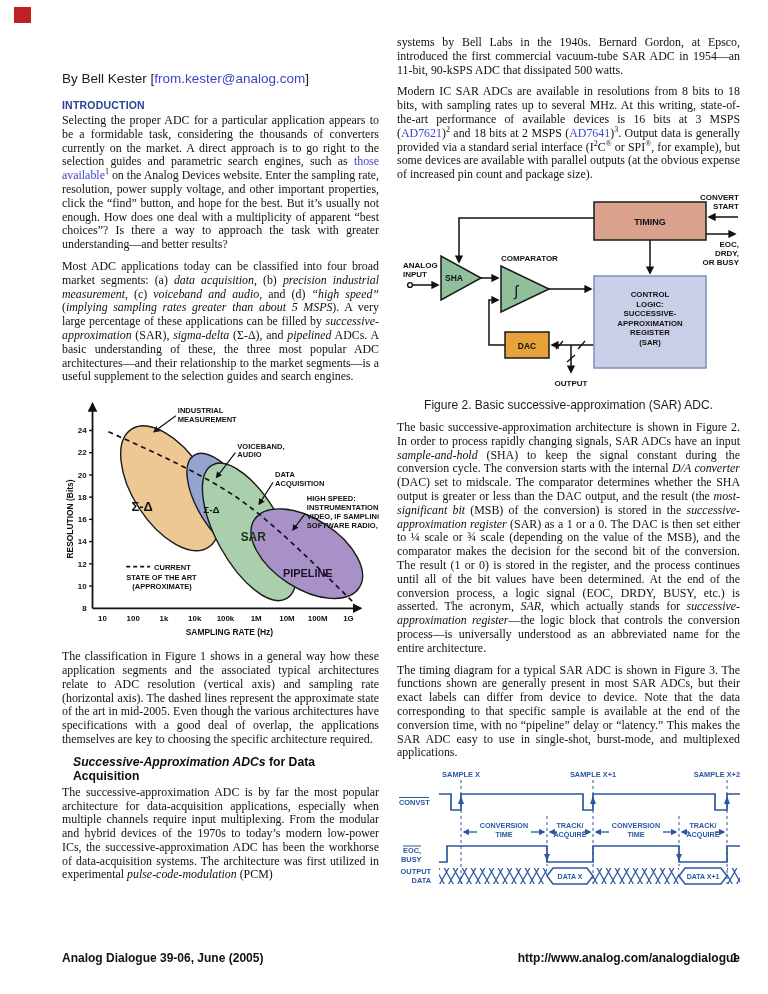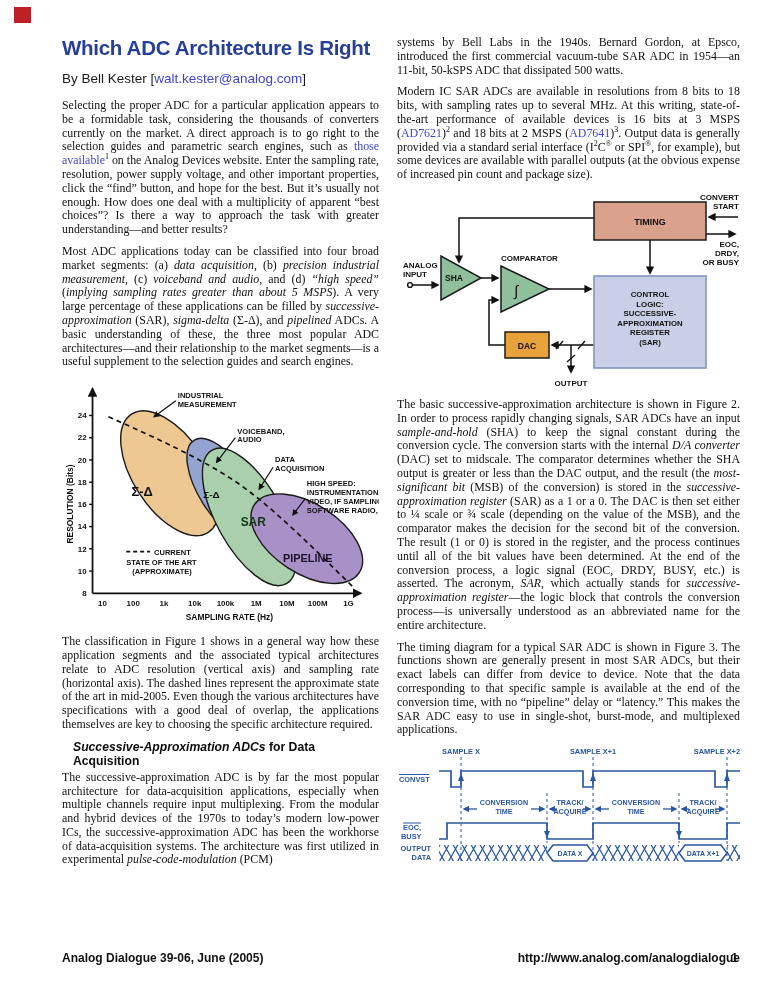--- a/index.html
+++ b/index.html
@@ -32,22 +32,23 @@
   svg text{font-family:"Liberation Sans",sans-serif;}
 </style>
 </head>
 <body>
 
 <div class="corner-marker" style="background: rgb(191, 32, 38);"></div>
 
 <div class="content">
 
   <div class="col-left">
-    <h1 class="title"><span>Which ADC Architecture Is Right</span><br></h1>
-    <div class="byline"><span>By Bell Kester [</span><a class="lnk">walt.kester@analog.com</a><span>]</span></div>
+    <h1 class="title"><br></h1>
+    <div class="byline"><span>By Bell Kester [</span><a class="lnk">from.kester@analog.com</a><span>]</span></div>
+    <div class="intro-h">INTRODUCTION</div>
     <p class="body">Selecting the proper ADC for a particular application appears to be a formidable task, considering the thousands of converters currently on the market. A direct approach is to go right to the selection guides and parametric search engines, such as <a class="lnk">those available</a><sup>1</sup> on the Analog Devices website. Enter the sampling rate, resolution, power supply voltage, and other important properties, click the “find” button, and hope for the best. But it’s usually not enough. How does one deal with a multiplicity of apparent “best choices”? Is there a way to approach the task with greater understanding—and better results?</p>
     <p class="body">Most ADC applications today can be classified into four broad market segments: (a) <i>data acquisition</i>, (b) <i>precision industrial measurement</i>, (c) <i>voiceband and audio</i>, and (d) <i>“high speed”</i> (<i>implying sampling rates greater than about 5 MSPS</i>). A very large percentage of these applications can be filled by <i>successive-approximation</i> (SAR), <i>sigma-delta</i> (Σ-Δ), and <i>pipelined</i> ADCs. A basic understanding of these, the three most popular ADC architectures—and their relationship to the market segments—is a useful supplement to the selection guides and search engines.</p>
 
     <div class="figwrap">
       <svg width="317" height="250" viewBox="0 0 318 252">
         <defs>
           <marker id="a1" viewBox="0 0 10 10" refX="8" refY="5" markerWidth="5.5" markerHeight="5.5" orient="auto">
               <path d="M0,0L10,5L0,10z" fill="#111"></path>
             </marker>
         </defs>
@@ -137,21 +138,21 @@
         </g>
       </svg>
     </div>
 
     <p class="body">The classification in Figure 1 shows in a general way how these application segments and the associated typical architectures relate to ADC resolution (vertical axis) and sampling rate (horizontal axis). The dashed lines represent the approximate state of the art in mid-2005. Even though the various architectures have specifications with a good deal of overlap, the applications themselves are key to choosing the specific architecture required.</p>
     <div class="subhead"><span class="it">Successive-Approximation ADCs</span><span> for Data Acquisition</span></div>
     <p class="body">The successive-approximation ADC is by far the most popular architecture for data-acquisition applications, especially when multiple channels require input multiplexing. From the modular and hybrid devices of the 1970s to today’s modern low-power ICs, the successive-approximation ADC has been the workhorse of data-acquisition systems. The architecture was first utilized in experimental <i>pulse-code-modulation</i> (PCM)</p>
   </div>
 
   <div class="col-right">
-    <p class="body">systems by Bell Labs in the 1940s. Bernard Gordon, at Epsco, introduced the first commercial vacuum-tube SAR ADC in 1954—an 11-bit, 50-kSPS ADC that dissipated 500 watts.</p>
+    <p class="body">systems by Bell Labs in the 1940s. Bernard Gordon, at Epsco, introduced the first commercial vacuum-tube SAR ADC in 1954—an 11-bit, 90-kSPS ADC that dissipated 500 watts.</p>
     <p class="body">Modern IC SAR ADCs are available in resolutions from 8 bits to 18 bits, with sampling rates up to several MHz. At this writing, state-of-the-art performance of available devices is 16 bits at 3 MSPS (<a class="lnk">AD7621</a>)<sup>2</sup> and 18 bits at 2 MSPS (<a class="lnk">AD7641</a>)<sup>3</sup>. Output data is generally provided via a standard serial interface (I<sup>2</sup>C<sup>®</sup> or SPI<sup>®</sup>, for example), but some devices are available with parallel outputs (at the obvious expense of increased pin count and package size).</p>
 
     <div class="figwrap">
       <svg width="343" height="200" viewBox="0 0 343 200">
         <defs>
           <marker id="a2" viewBox="0 0 10 10" refX="8" refY="5" markerWidth="5.5" markerHeight="5.5" orient="auto">
               <path d="M0,0L10,5L0,10z" fill="#111"></path>
             </marker>
         </defs>
 
@@ -203,20 +204,21 @@
           </g>
           <g>
             <text x="6" y="78">ANALOG</text>
               <text x="6" y="87">INPUT</text>
           </g>
           <text x="174" y="196" text-anchor="middle">OUTPUT</text>
         </g>
         <circle cx="13" cy="95" r="2.4" fill="#fff" stroke="#111" stroke-width="1.4"></circle>
       </svg>
     </div>
+    <div class="caption capc">Figure 2. Basic successive-approximation (SAR) ADC.</div>
 
     <p class="body">The basic successive-approximation architecture is shown in Figure 2. In order to process rapidly changing signals, SAR ADCs have an input <i>sample-and-hold</i> (SHA) to keep the signal constant during the conversion cycle. The conversion starts with the internal <i>D/A converter</i> (DAC) set to midscale. The comparator determines whether the SHA output is greater or less than the DAC output, and the result (the <i>most-significant bit</i> (MSB) of the conversion) is stored in the <i>successive-approximation register</i> (SAR) as a 1 or a 0. The DAC is then set either to ¼ scale or ¾ scale (depending on the value of the MSB), and the comparator makes the decision for the second bit of the conversion. The result (1 or 0) is stored in the register, and the process continues until all of the bit values have been determined. At the end of the conversion process, a logic signal (EOC, DRDY, BUSY, etc.) is asserted. The acronym, <i>SAR</i>, which actually stands for <i>successive-approximation register</i>—the logic block that controls the conversion process—is universally understood as an abbreviated name for the entire architecture.</p>
     <p class="body">The timing diagram for a typical SAR ADC is shown in Figure 3. The functions shown are generally present in most SAR ADCs, but their exact labels can differ from device to device. Note that the data corresponding to that specific sample is available at the end of the conversion time, with no “pipeline” delay or “latency.” This makes the SAR ADC easy to use in single-shot, burst-mode, and multiplexed applications.</p>
 
     <div class="figwrap">
       <svg width="343" height="118" viewBox="0 0 343 118">
         <defs>
           <marker id="a3" viewBox="0 0 10 10" refX="8" refY="5" markerWidth="5" markerHeight="5" orient="auto">
               <path d="M0,0L10,5L0,10z" fill="#2b57a0"></path>
             </marker>

